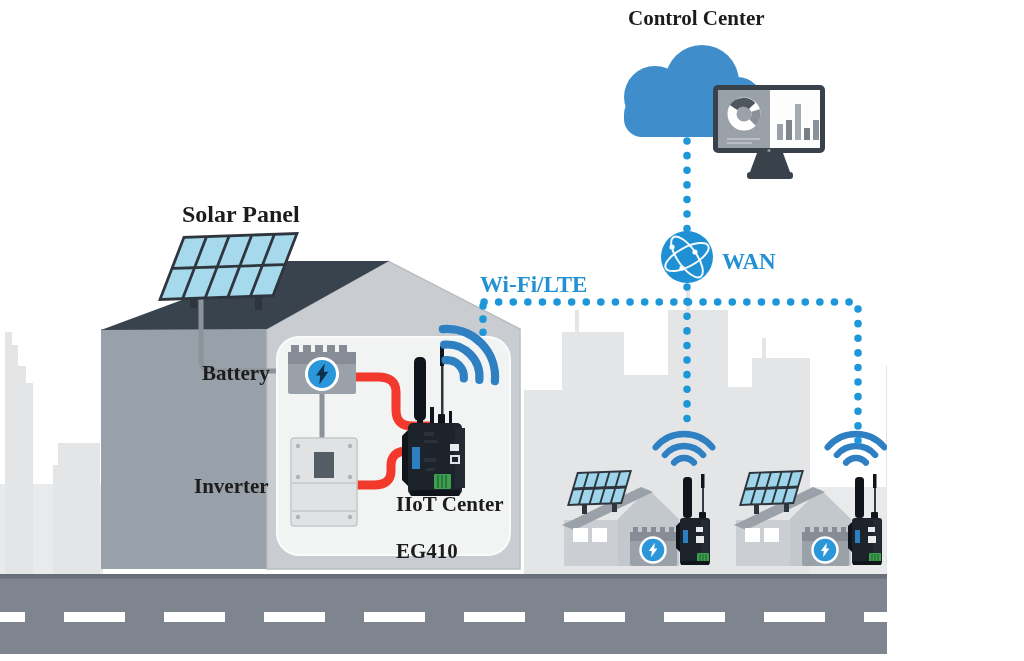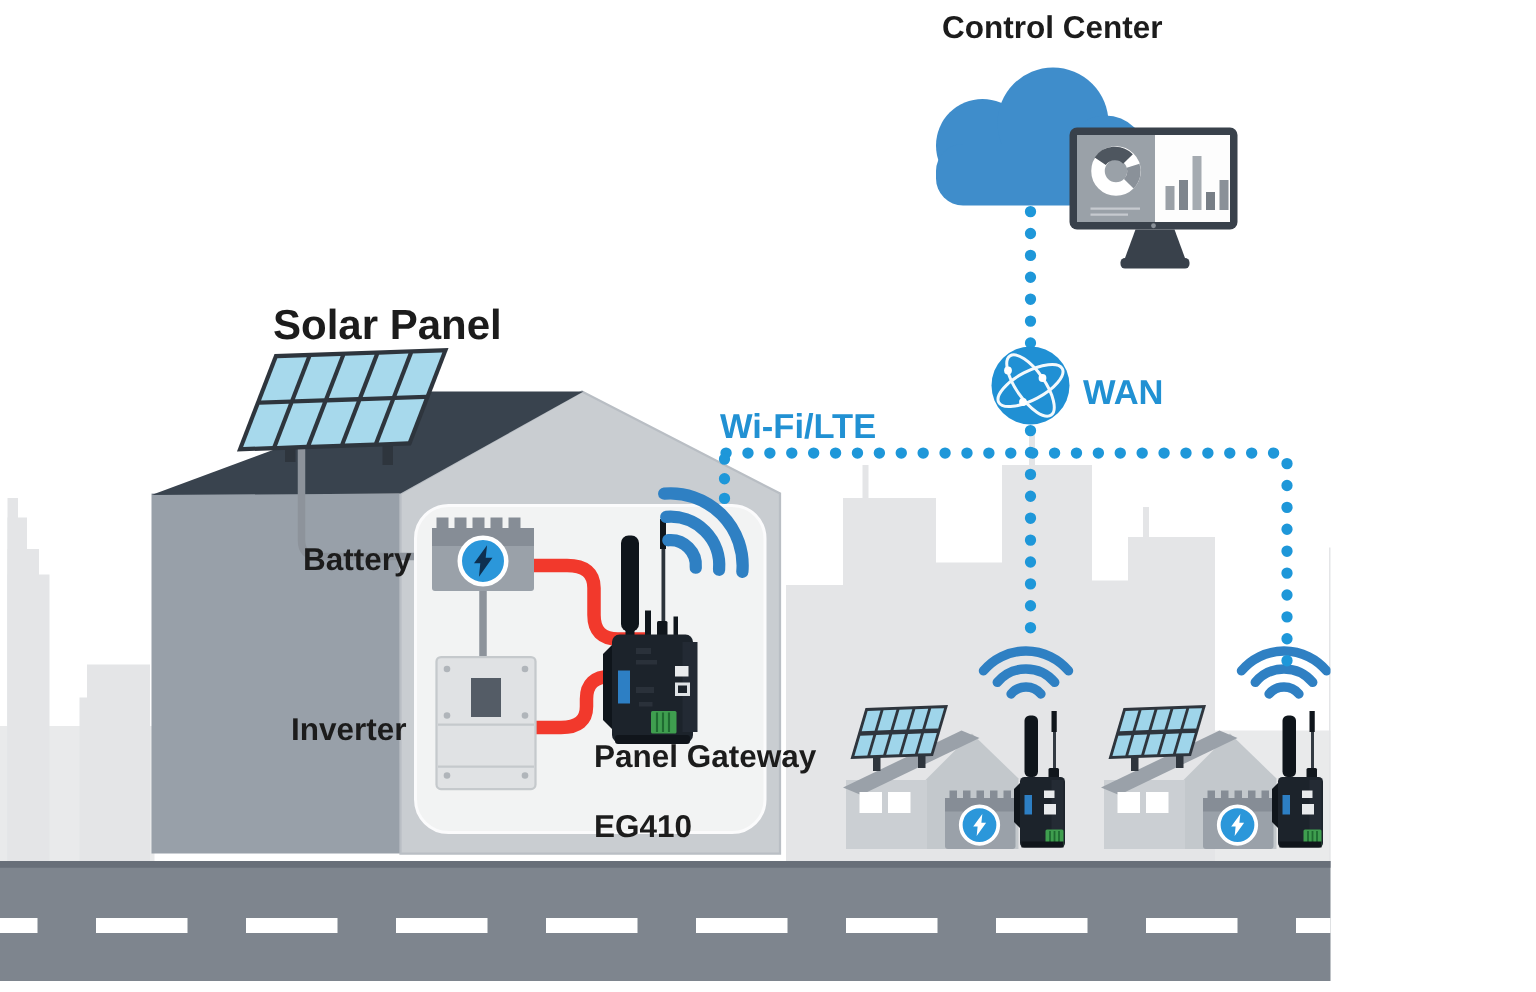--- a/index.html
+++ b/index.html
@@ -1,22 +1,22 @@
 <!DOCTYPE html>
 <html><head>
 <meta charset="utf-8">
 <style>
   html,body{margin:0;padding:0;background:#ffffff;}
   .scene{position:relative;width:887px;height:661px;background:#ffffff;overflow:hidden;
-         font-family:Liberation Sans, sans-serif;}
+         font-family:Liberation Serif, serif;}
   .scene svg{position:absolute;left:0;top:0;}
   .lbl{position:absolute;font-weight:bold;white-space:pre;line-height:1.12;}
   .lbl.black{color:#1c1c1c;}
   .lbl.blue{color:#2191d3;}
-  .fs20{font-size:28px;}
+  .fs20{font-size:24px;}
   .fs21{font-size:21px;}
   .fs23{font-size:23px;}
 </style>
 </head>
 <body>
 
 <div class="scene">
 <svg width="1024" height="661" viewBox="0 0 1024 661">
   <defs>
     <g id="wifi-fan" fill="none" stroke="#2f80c3" stroke-width="6.3" stroke-linecap="round">
@@ -255,15 +255,15 @@
     <rect x="747" y="172" width="46" height="7" rx="3" fill="#39414b"></rect>
   </g>
 </svg>
 
 <div class="lbl black fs21" style="left:628px;top:7px;">Control Center</div>
 <div class="lbl black fs20" style="left:182px;top:201px;">Solar Panel</div>
 <div class="lbl black fs21" style="left:202px;top:362px;">Battery</div>
 <div class="lbl black fs21" style="left:194px;top:475px;">Inverter</div>
 <div class="lbl blue fs23" style="left:480px;top:272px;">Wi-Fi/LTE</div>
 <div class="lbl blue fs23" style="left:722px;top:249px;">WAN</div>
-<div class="lbl black fs21" style="left:396px;top:493px;">Panel Gateway</div>
+<div class="lbl black fs21" style="left:396px;top:493px;">IIoT Center</div>
 <div class="lbl black fs21" style="left:396px;top:540px;">EG410</div>
 </div>
 
 </body></html>

